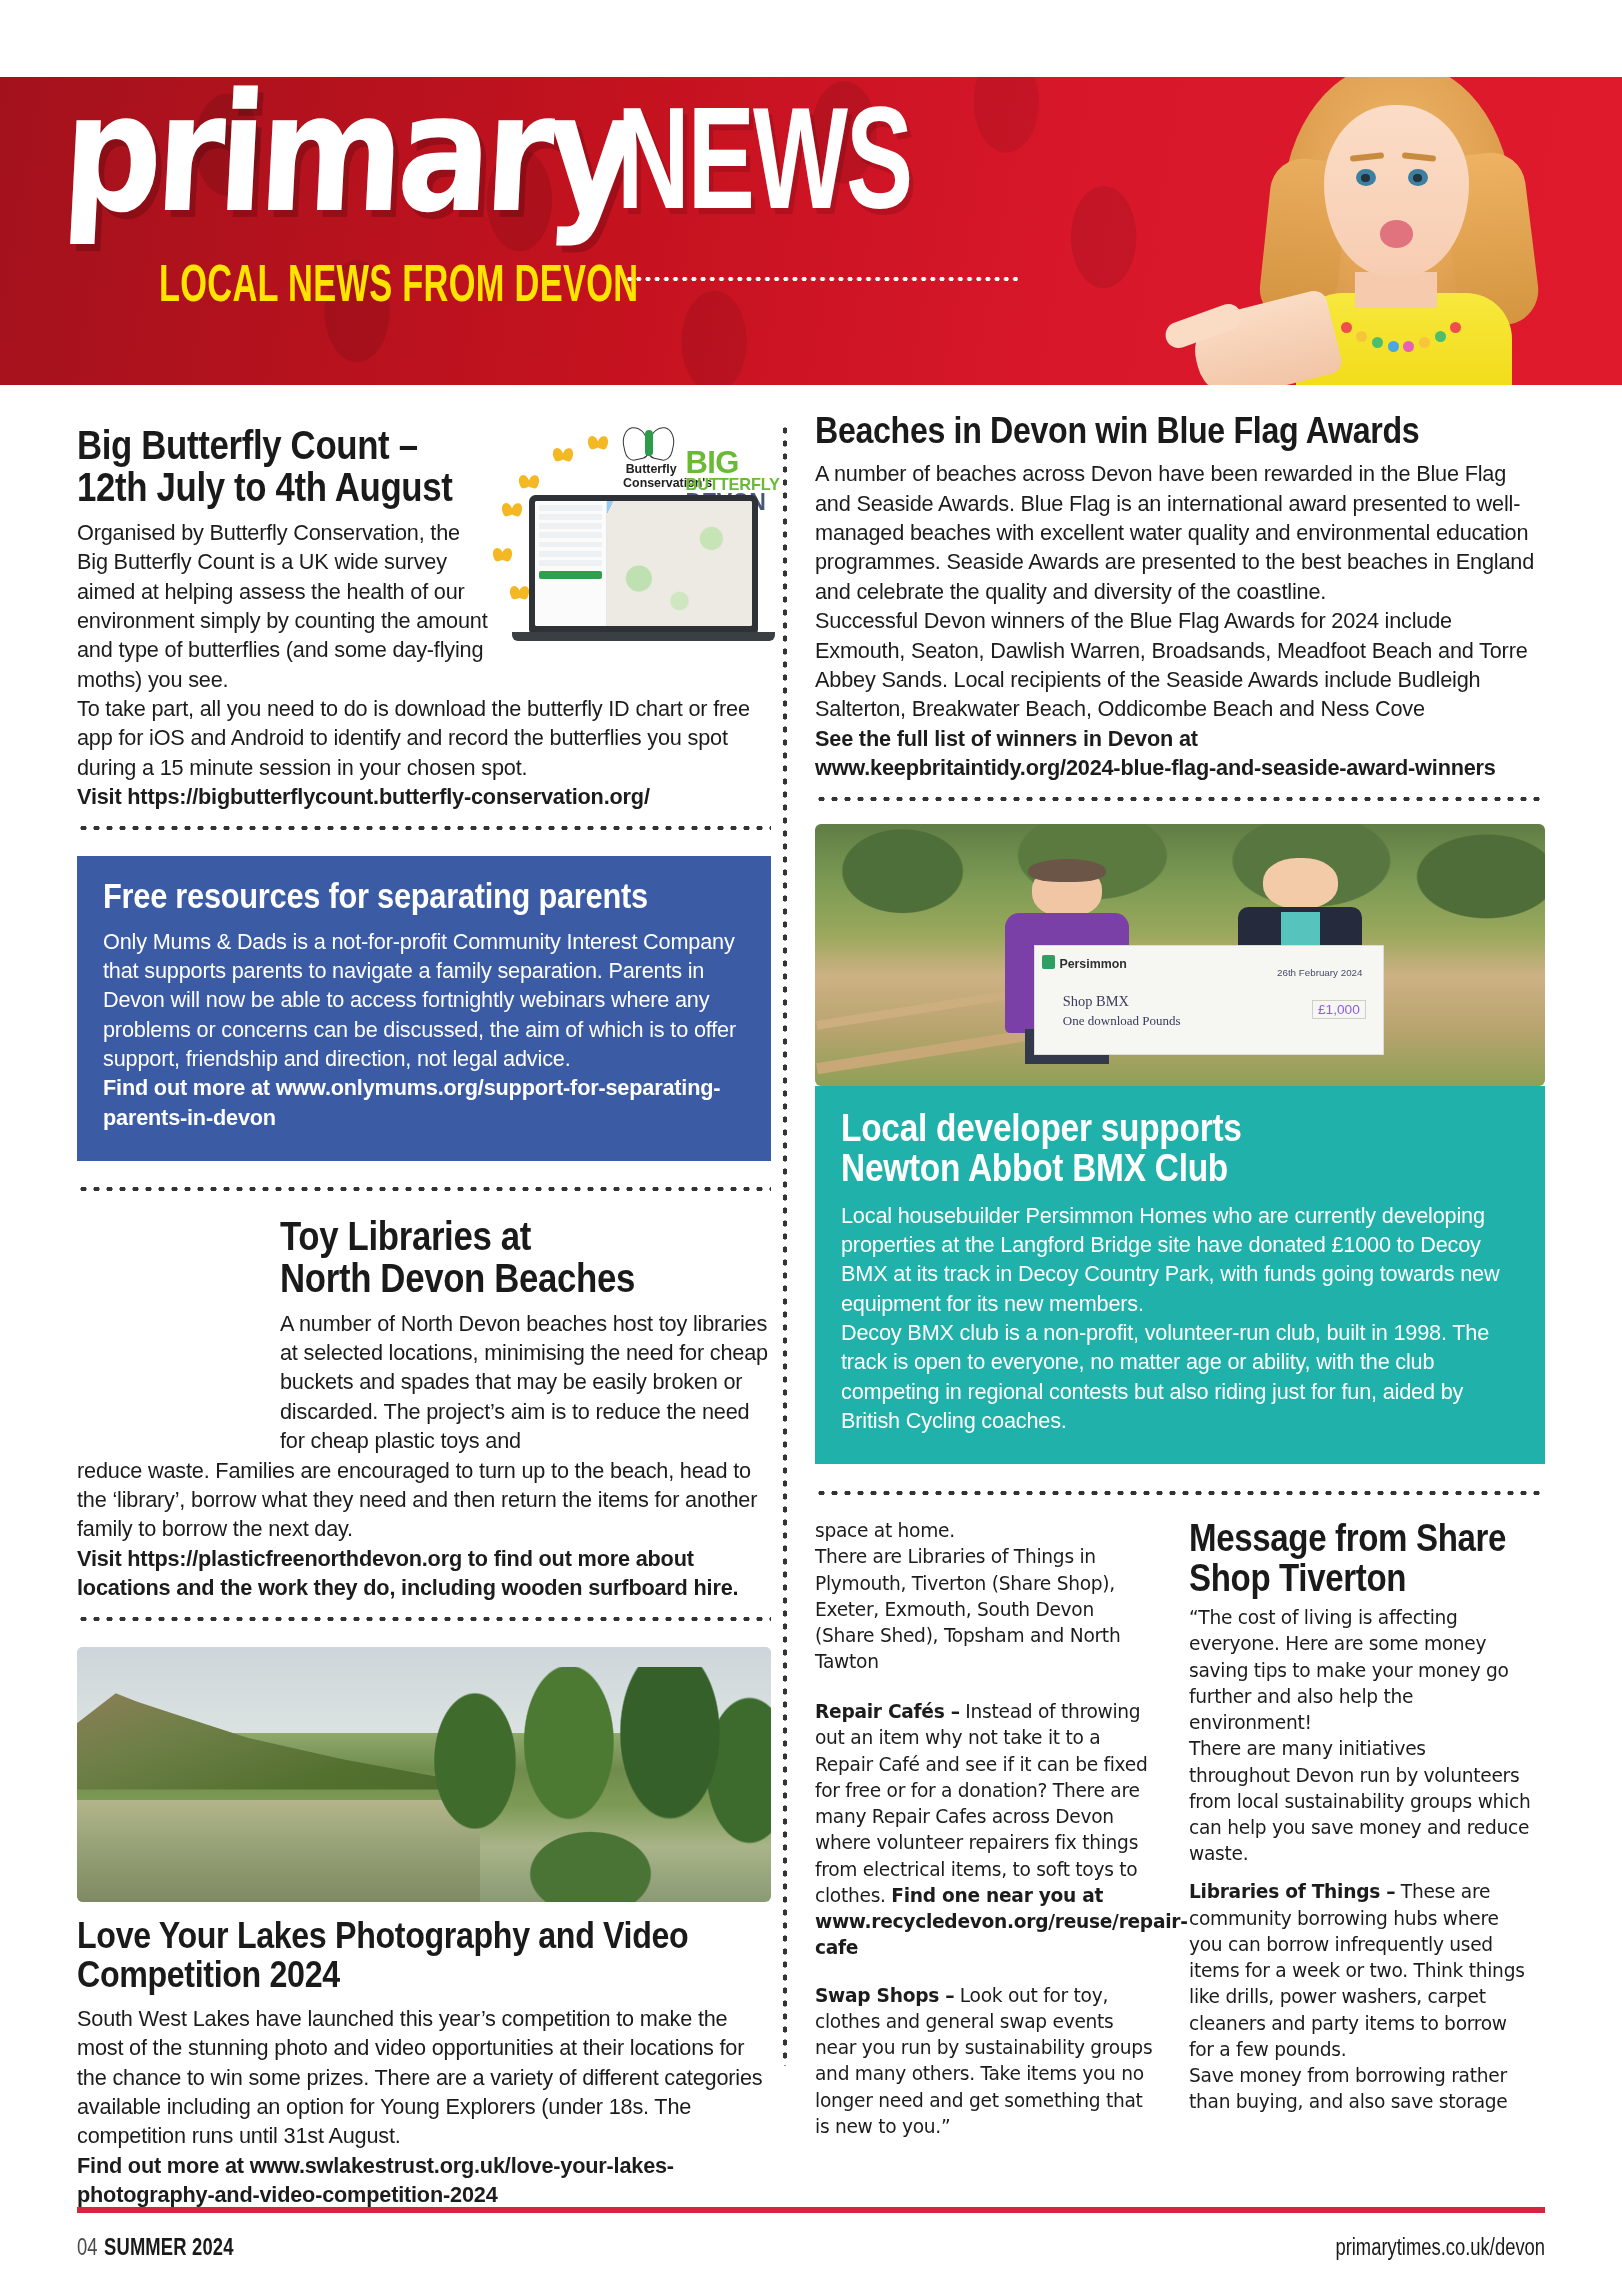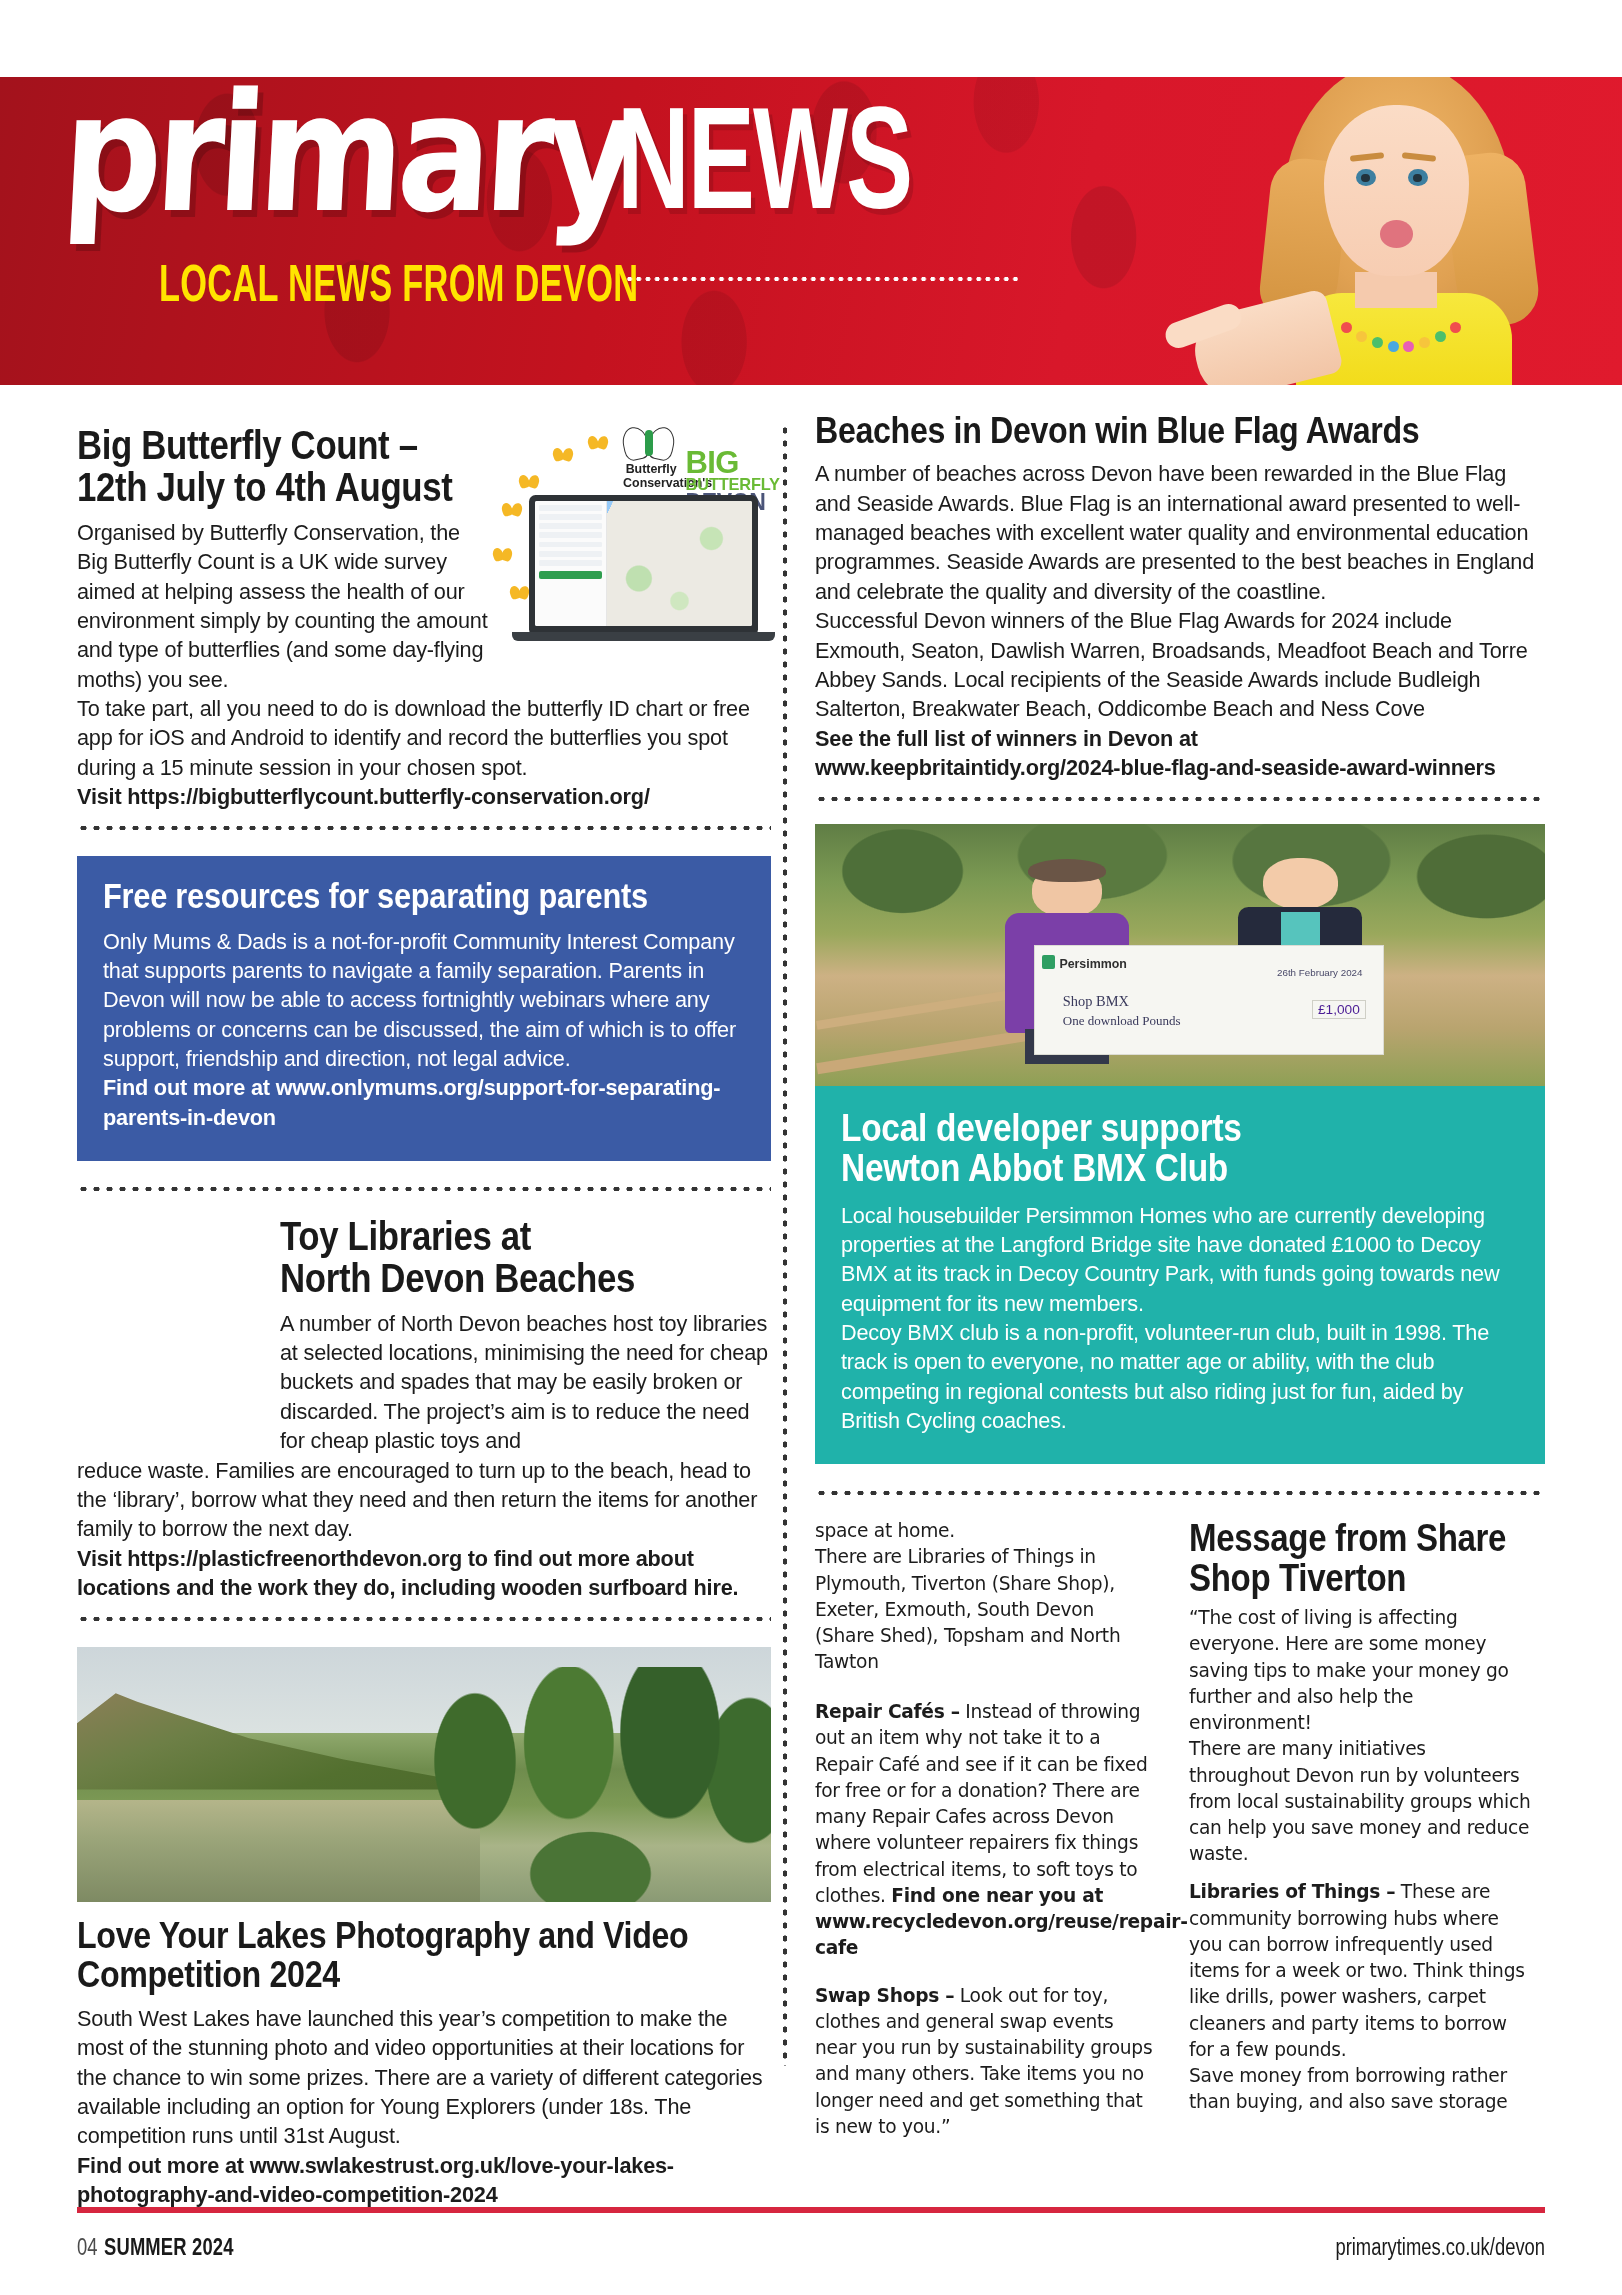--- a/index.html
+++ b/index.html
@@ -172,21 +172,21 @@
   .t-bat{ position:absolute; left:29px; top:151px; width:11.8px; height:58px;
     background:linear-gradient(180deg,#f7c33c,#e9a21f); border-radius:5.9px; transform:rotate(-14deg);}
   .t-ball{ position:absolute; left:27px; top:192px; width:19.6px;height:19.6px;background:#e0342b;border-radius:50%;}
   .t-green{ position:absolute; left:41px; top:191px; width:37px;height:28px;background:#cfe035;border-radius:50%;}
   .t-bucket{ position:absolute; left:97px; top:183px; width:26px;height:36px;background:#f7a928;}
   .t-bucket:before{content:"";position:absolute;left:1.3px;top:-10.5px;width:23.6px;height:13px;border:3.3px solid #f7a928;border-bottom:0;border-radius:13px 13px 0 0;}
   .t-shell{ position:absolute; left:127px; top:188px; width:26px;height:26px;background:#f5e0c0;border-radius:50% 50% 50% 0;transform:rotate(-12deg);}
   .t-shell2{ position:absolute; left:136px; top:196px; width:15.7px;height:15.7px;background:#ec1b74;border-radius:50%;}
 
   
-  .photo{ width:100%; display:block; }
+  .photo{ width:100%; display:block;border-radius:6px; }
   .photo-bmx{ height:262px; position:relative; overflow:hidden;
     background:linear-gradient(180deg,#5f7d45 0%,#7c9a53 22%,#9aa85c 42%,#cdb184 58%,#b9a46f 78%,#8ea055 100%);}
   .bmx-trees{position:absolute;inset:0;background:
       radial-gradient(ellipse 85px 59px at 12% 18%, #4e6f39 0 70%, rgba(0,0,0,0) 72%),
       radial-gradient(ellipse 105px 62px at 38% 12%, #5a7a40 0 70%, rgba(0,0,0,0) 72%),
       radial-gradient(ellipse 111px 65px at 68% 14%, #577640 0 70%, rgba(0,0,0,0) 72%),
       radial-gradient(ellipse 98px 59px at 92% 20%, #4f6d38 0 70%, rgba(0,0,0,0) 72%);}
   .bmx-mound{position:absolute;left:0;right:0;bottom:0;height:124px;background:
       radial-gradient(ellipse 216px 59px at 18% 100%, #6f9443 0 72%, rgba(0,0,0,0) 74%),
       radial-gradient(ellipse 196px 52px at 70% 92%, #769a47 0 72%, rgba(0,0,0,0) 74%),
@@ -201,21 +201,21 @@
   .p-wmn{position:absolute;left:58%;top:13%;width:17%;height:78%;}
   .p-wmn .hd{position:absolute;left:20%;top:0;width:60%;height:25%;background:#f3cba9;border-radius:46%;}
   .p-wmn .hd:before{content:"";position:absolute;left:-16%;top:-16%;width:132%;height:120%;background:#e9dfae;border-radius:50% 50% 46% 46%;z-index:-1;}
   .p-wmn .bd{position:absolute;left:0;top:24%;width:100%;height:62%;background:#252a3c;border-radius:10.5px 10.5px 3.9px 3.9px;}
   .p-wmn .bd:after{content:"";position:absolute;left:34%;top:4%;width:32%;height:40%;background:#56c4bd;}
   .cheque{position:absolute;left:30%;top:46%;width:48%;height:42%;background:#f6f6f2;border:1.3px solid #dcdcd4;}
   .cheque .prs{position:absolute;left:7%;top:10%;font-size:12.4px;font-weight:700;color:#2f2f2f;}
   .cheque .prs:before{content:"";position:absolute;left:-17px;top:-2px;width:13px;height:14.4px;background:#2e9e62;border-radius:2px;}
   .cheque .ln1{position:absolute;left:8%;top:44%;font-size:14.4px;color:#3a3a5c;font-family:"Liberation Serif",serif;}
   .cheque .ln2{position:absolute;left:8%;top:62%;font-size:13px;color:#3a3a5c;font-family:"Liberation Serif",serif;}
-  .cheque .amt{position:absolute;right:5%;top:50%;font-size:13.7px;color:#4c1d95;border:0.7px solid #cfcfc6;padding:1.3px 5.2px;}
+  .cheque .amt{position:absolute;right:5%;top:50%;font-size:13.7px;color:#8b5cf6;border:0.7px solid #cfcfc6;padding:1.3px 5.2px;}
   .cheque .dt{position:absolute;right:6%;top:20%;font-size:9.8px;color:#4a4a6a;}
 
   .photo-lake{ height:255px; position:relative; overflow:hidden;
     background:linear-gradient(180deg,#c9d2d6 0%,#b8c6c6 22%,#8fa86c 34%,#6f8c4d 48%,#7d9a55 62%,#a9b488 78%,#8a9a74 100%);}
   .lk-sky{position:absolute;left:0;top:0;right:0;height:34%;background:linear-gradient(180deg,#cdd6da,#dbe2e1);}
   .lk-hill{position:absolute;left:0;top:14%;width:62%;height:42%;
     background:linear-gradient(160deg,#8f7f5a 0%,#6d7f46 35%,#53702f 70%,#4b6a2c 100%);
     clip-path:polygon(0 38%,9% 10%,14% 18%,23% 30%,40% 52%,62% 72%,100% 100%,0 100%);}
   .lk-water{position:absolute;left:0;bottom:0;width:58%;height:40%;
     background:linear-gradient(180deg,#b4b58a 0%,#9aa479 40%,#7e8a63 100%);}

